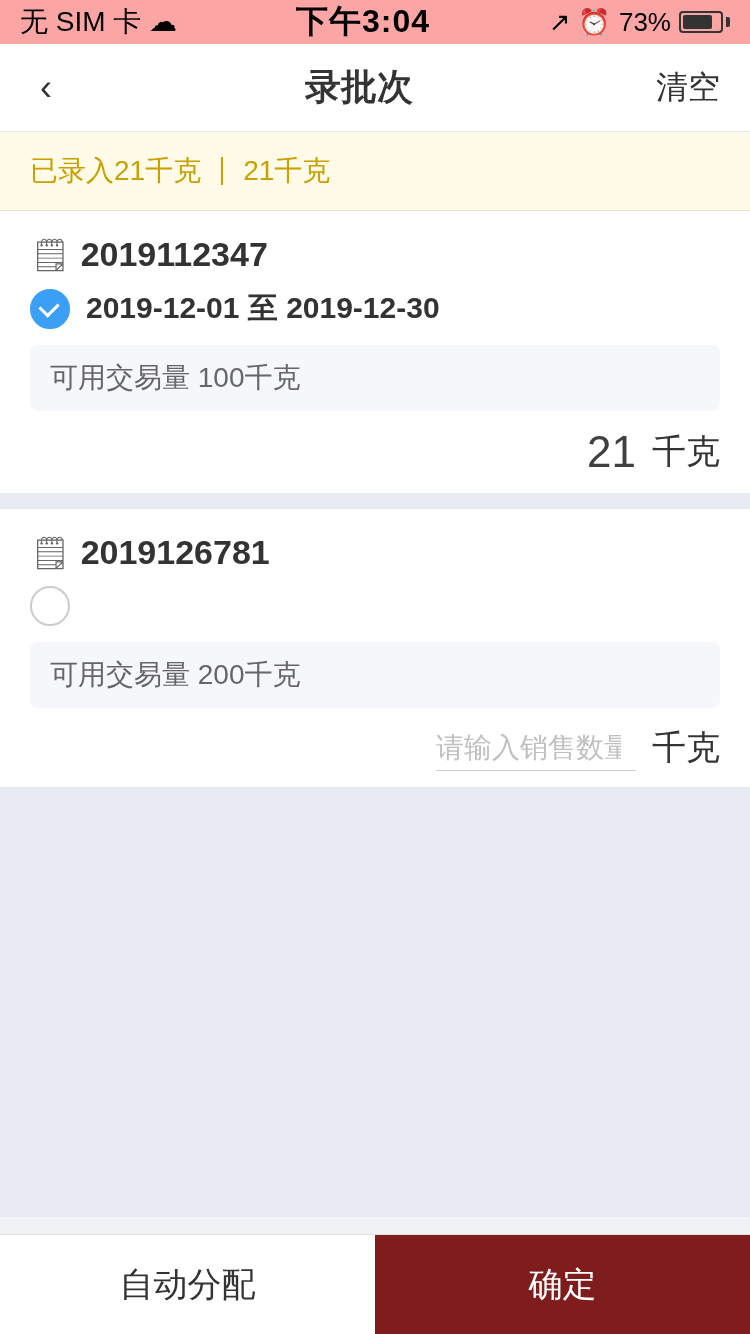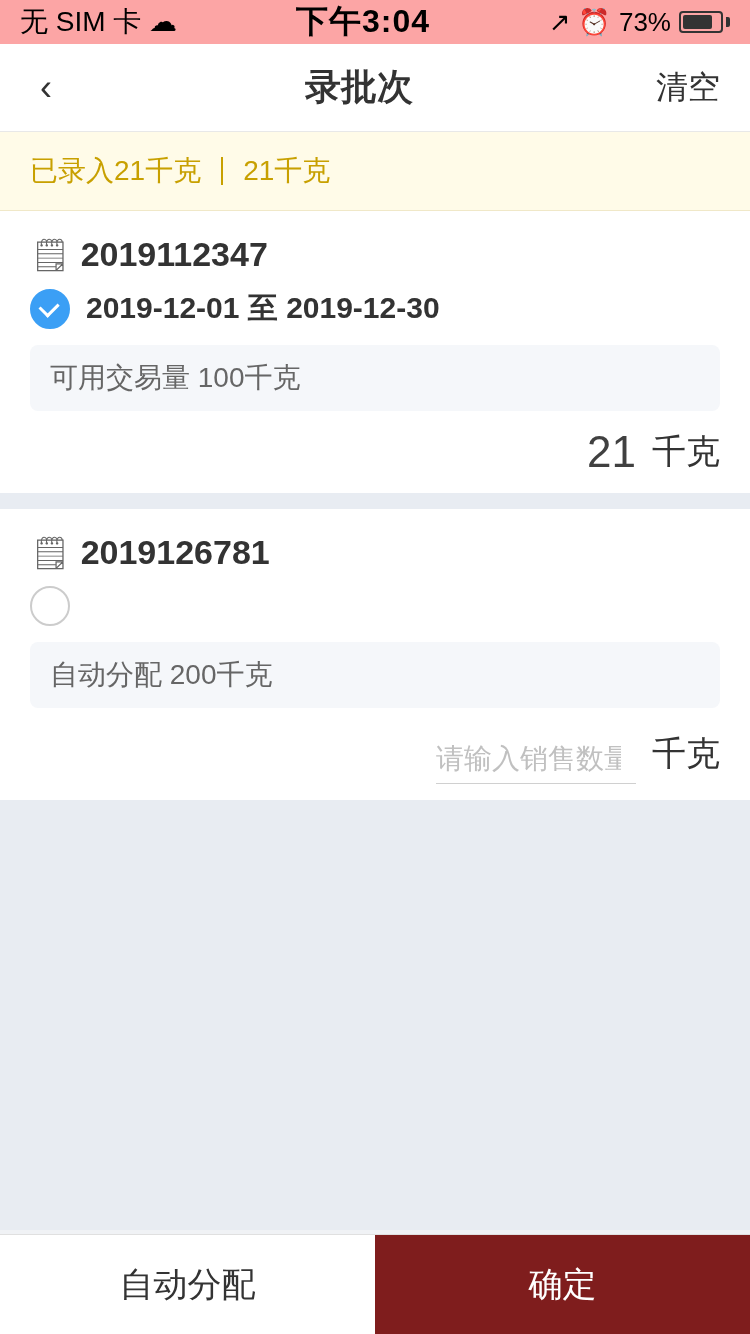--- a/index.html
+++ b/index.html
@@ -194,21 +194,21 @@
       display: flex;
       align-items: center;
       justify-content: flex-end;
       padding: 16px 30px 16px 30px;
       background: #fff;
       gap: 16px;
     }
     .qty-input {
       border: none;
       border-bottom: 1.5px solid #d0d0d0;
-      font-size: 48px;
+      font-size: 36px;
       color: #333;
       text-align: right;
       width: 200px;
       outline: none;
       background: transparent;
       padding-bottom: 4px;
     }
     .qty-input::placeholder {
       color: #c0c0c0;
       font-size: 28px;
@@ -324,21 +324,21 @@
 
 <div class="batch-card">
   <div class="batch-card-inner">
     <div class="batch-header">
       <span class="batch-icon">🗒</span>
       <span class="batch-id">2019126781</span>
     </div>
     <div class="batch-date-row">
       <div class="radio-circle"></div>
     </div>
-    <div class="available-qty-box">自动分配 200千克</div>
+    <div class="available-qty-box">可用交易量 200千克</div>
   </div>
   <div class="input-row">
     <input class="qty-input" type="number" value="" placeholder="请输入销售数量" style="">
     <span class="qty-unit">千克</span>
   </div>
 </div>
 
 <div style="height: 430px; background: #e8ecf2;"></div>
 
 <div class="bottom-bar">

